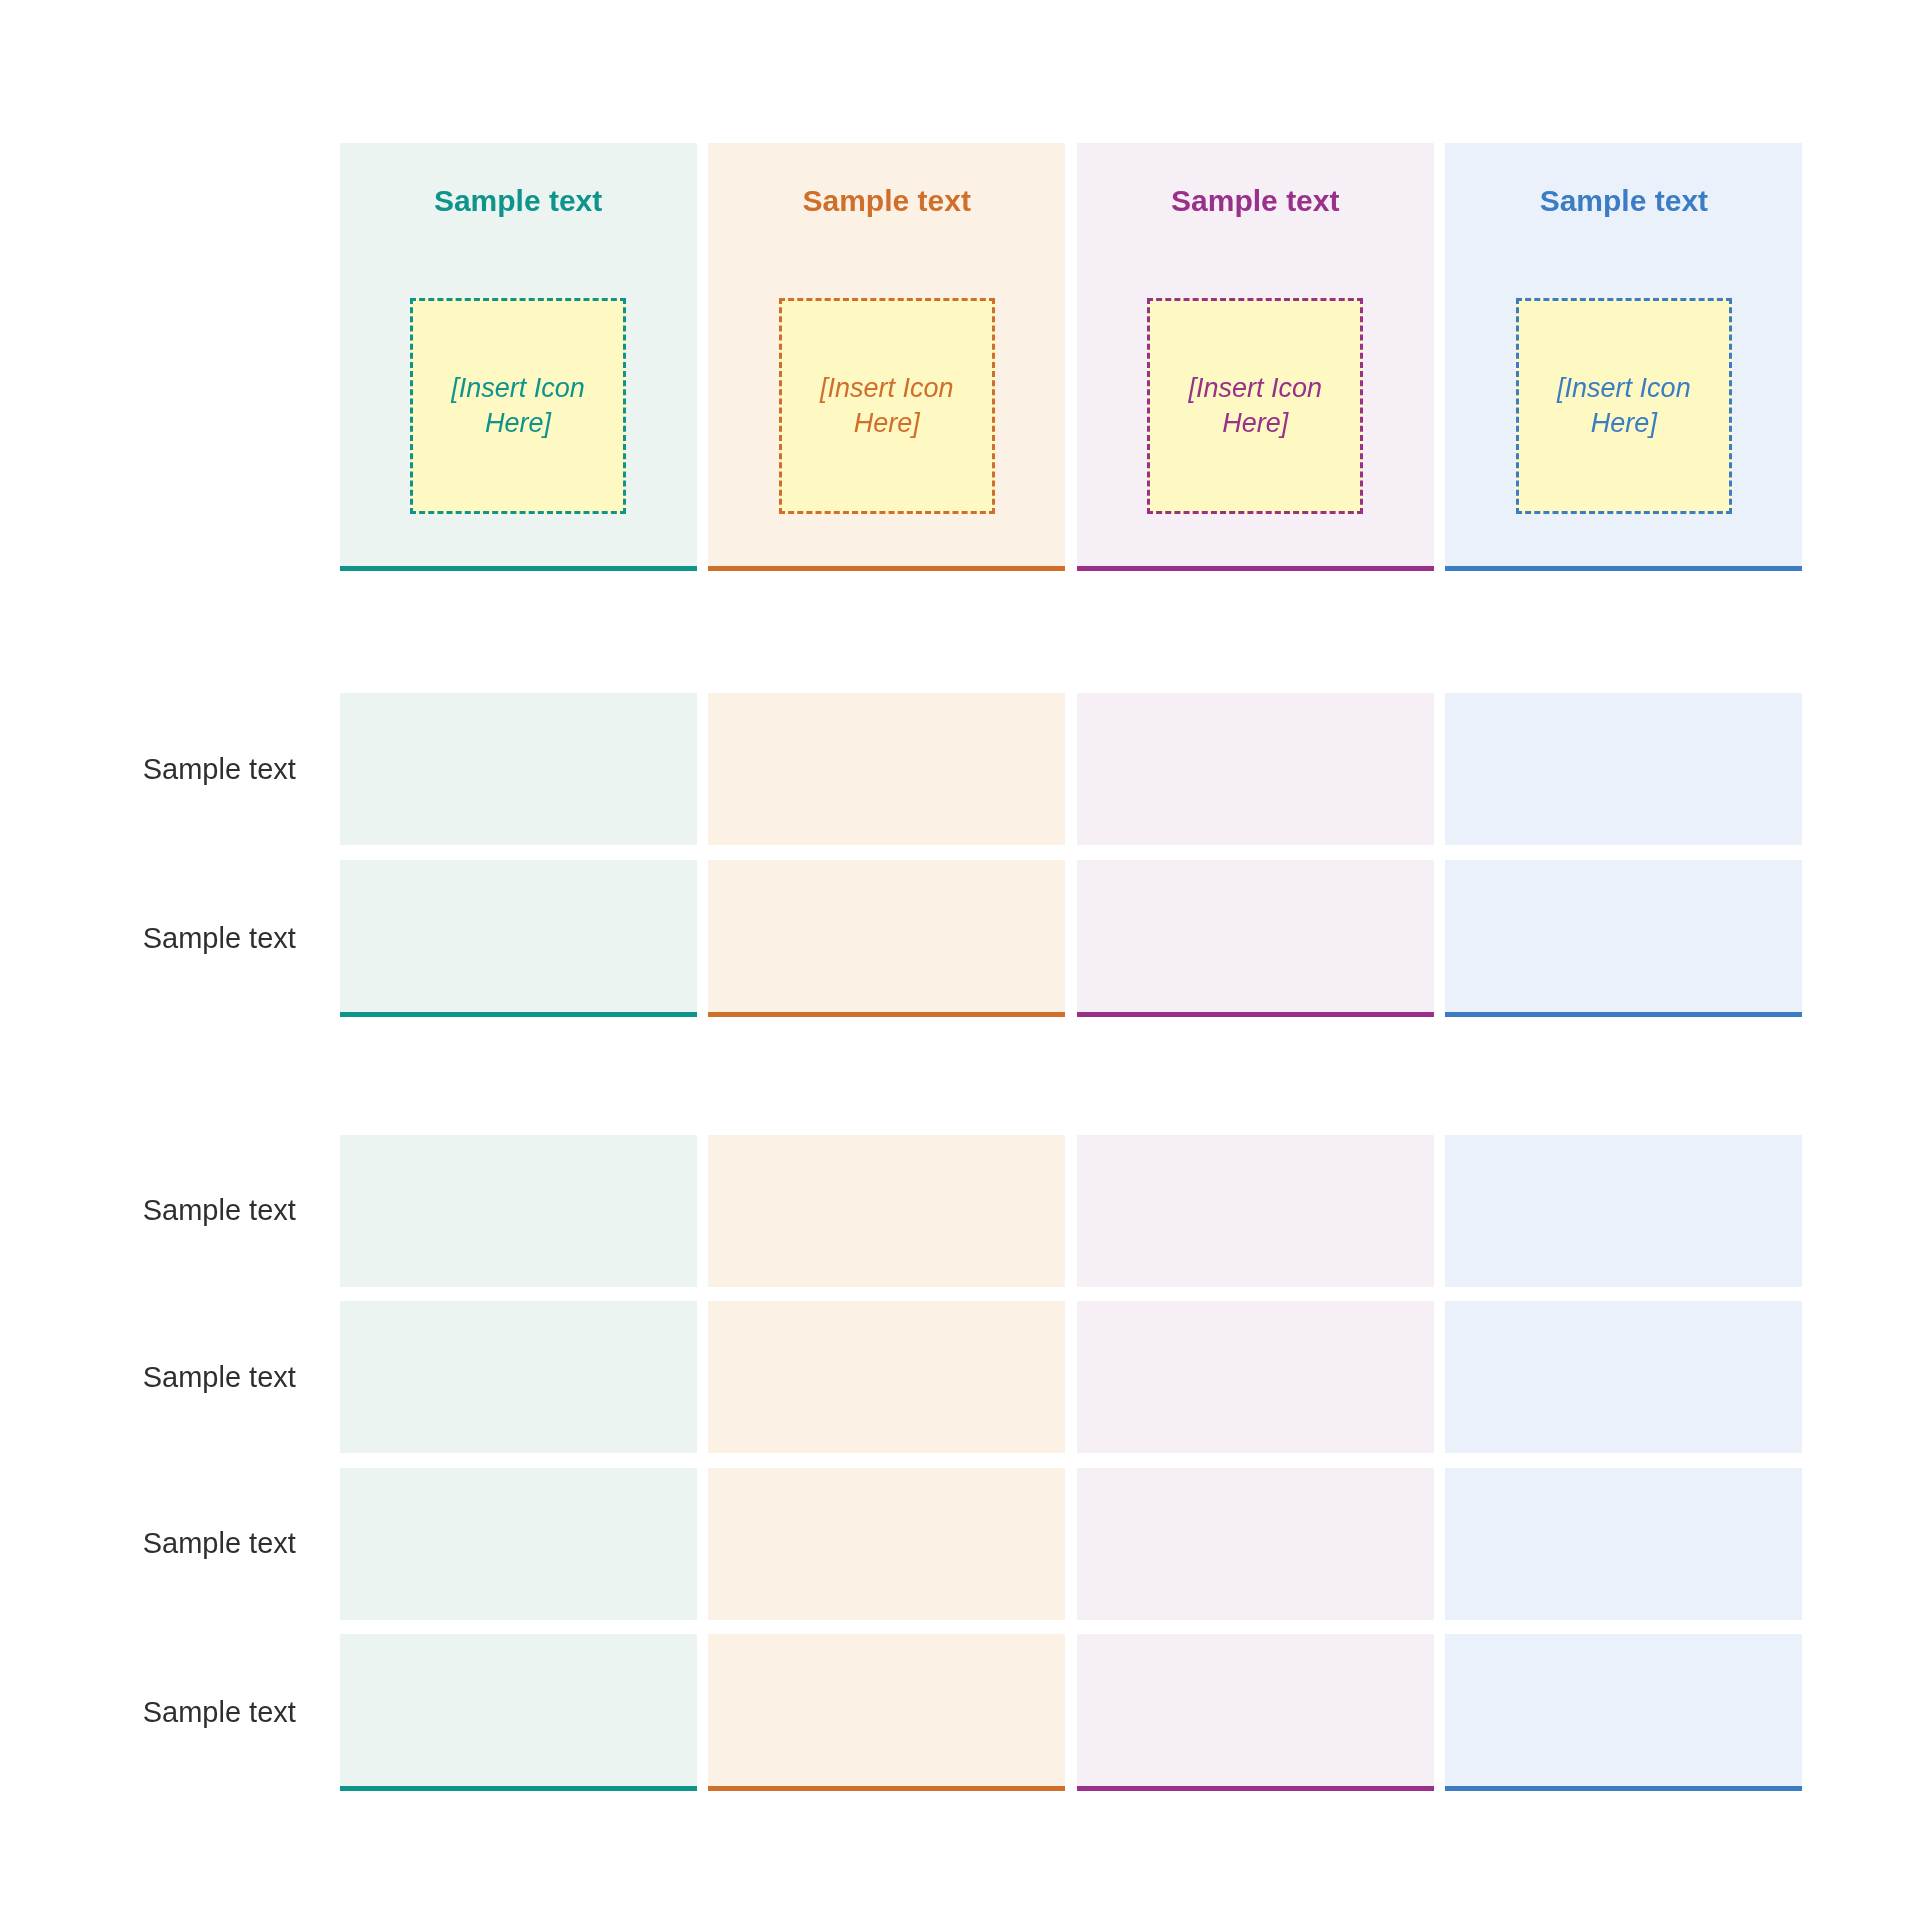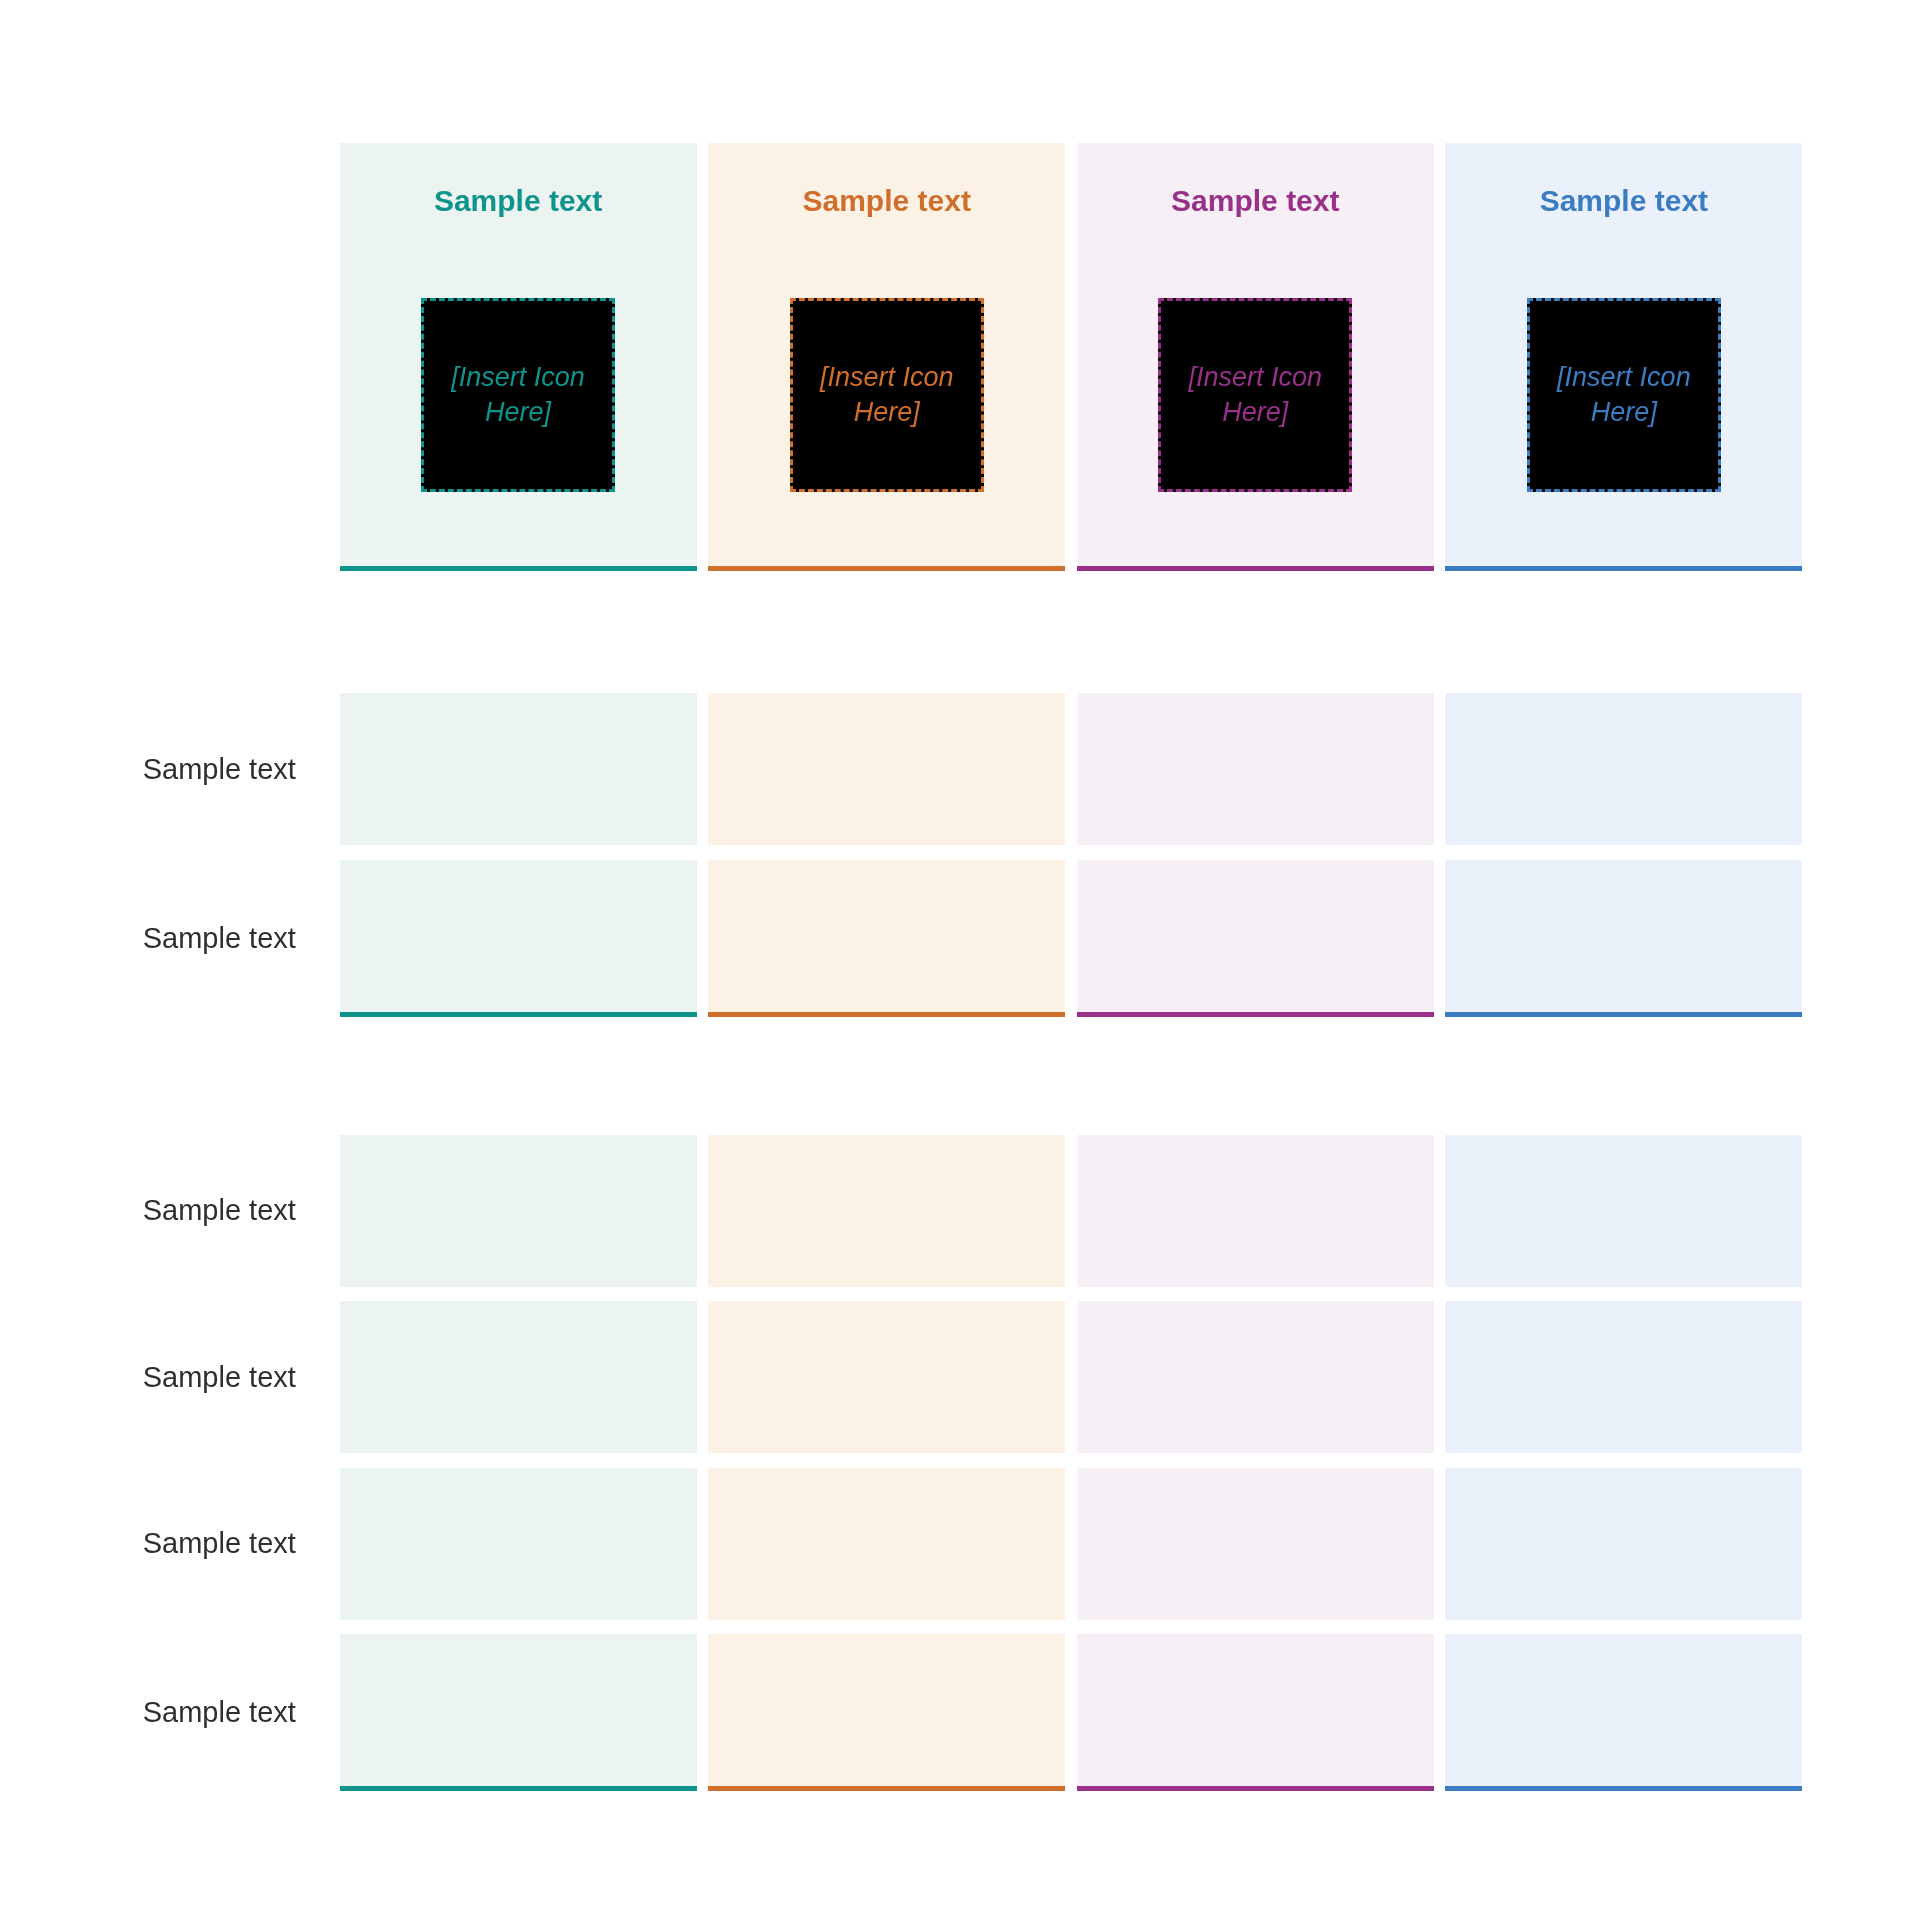--- a/index.html
+++ b/index.html
@@ -31,23 +31,23 @@
   .card-title {
     margin-top: 41px;
     font-size: 30px;
     font-weight: bold;
     line-height: 33px;
   }
   .icon-box {
     margin-top: 81px;
     width: 162px;
     height: 162px;
-    padding: 13px;
+    padding: 24px;
     border: 3.9px dashed currentColor;
-    background: #000000;
+    background: #fef9c3;
     display: flex;
     align-items: center;
     justify-content: center;
     text-align: center;
     cursor: pointer;
   }
   .icon-box-text {
     font-style: italic;
     font-size: 27px;
     line-height: 35px;

